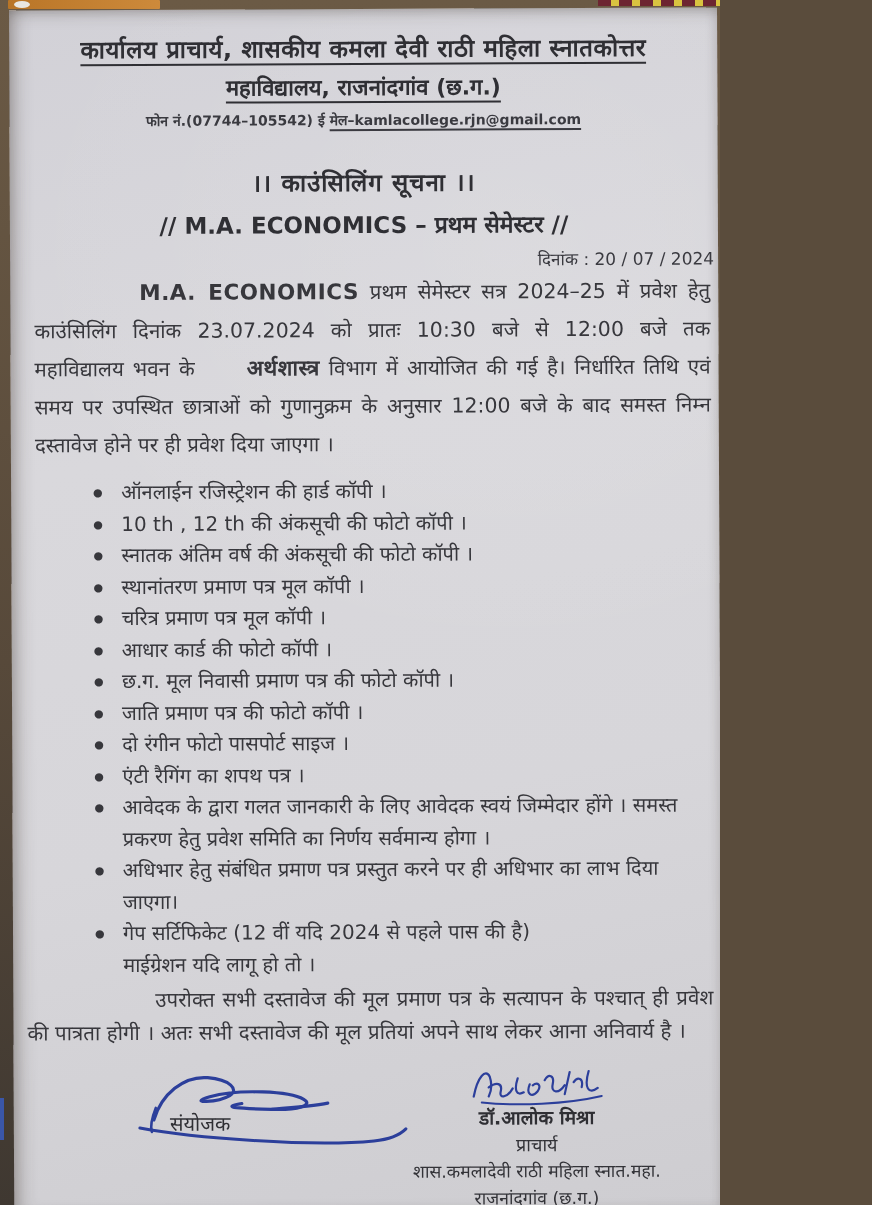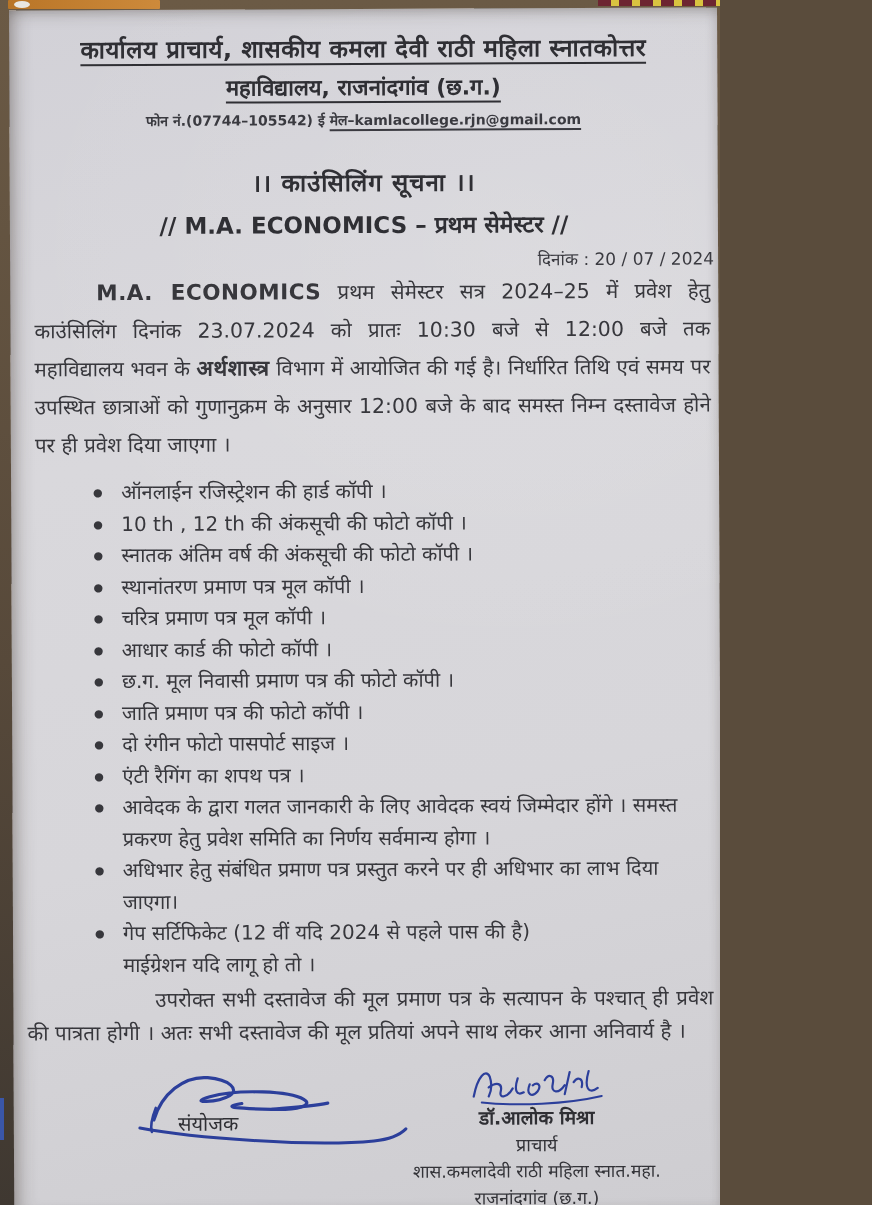--- a/index.html
+++ b/index.html
@@ -44,35 +44,35 @@
   .phone-line{margin-top:9px;text-align:center;font-size:14px;font-weight:bold;color:#3a3a40;}
   .phone-line .u{text-underline-offset:4px;text-decoration-thickness:1.5px;}
 
   .notice-title1{margin-top:36px;text-align:center;font-size:24px;font-weight:bold;
     letter-spacing:1px;color:#2f2f34;}
   .notice-title2{margin-top:10px;text-align:center;font-size:23px;font-weight:bold;color:#2f2f34;}
   .date-line{margin-top:8px;text-align:right;padding-right:4px;font-size:17px;color:#3a3a40;}
 
   .intro{margin:2px 8px 0 24px;font-size:20.5px;line-height:38px;text-align:justify;
     text-indent:62px;color:#37373c;}
-  .intro b{font-size:21.5px;letter-spacing:0.5px;}
+  .intro b{font-size:21.5px;letter-spacing:0.5px;margin-left:43px;}
 
   ul.docs{list-style:none;margin:13px 6px 0 0;padding:0 0 0 110px;
     font-size:20px;line-height:31.5px;color:#37373c;}
   ul.docs li{position:relative;text-align:left;padding-right:4px;}
   ul.docs li::before{content:"●";position:absolute;left:-28px;top:0;font-size:11px;}
   ul.docs li .cont{display:block;}
 
   .closing{margin:3px 8px 0 14px;font-size:20.5px;line-height:33px;text-align:justify;
     text-indent:128px;color:#37373c;}
 
   .sig-row{display:flex;justify-content:space-between;margin:14px 38px 0 108px;}
   .sig-left{position:relative;width:300px;height:110px;}
   .sig-left svg{position:absolute;left:0;top:0;}
-  .sig-left-label{position:absolute;left:56px;top:46px;font-size:20px;color:#2f2f34;font-family:Liberation Serif, serif;}
+  .sig-left-label{position:absolute;left:48px;top:46px;font-size:20px;color:#2f2f34;font-family:Liberation Serif, serif;}
   .sig-right{width:330px;text-align:center;}
   .sig-right svg{display:block;margin:0 auto -2px auto;}
   .sig-name{font-size:19px;font-weight:bold;color:#2f2f34;line-height:27px;}
   .sig-title{font-size:18px;color:#333338;line-height:27px;}
   .sig-org{font-size:17.5px;color:#333338;line-height:27px;}
   .sig-place{font-size:17.5px;color:#333338;line-height:27px;}
   .ink{stroke:#2c3f9b;fill:none;stroke-linecap:round;stroke-linejoin:round;}
 </style>
 </head>
 <body>

